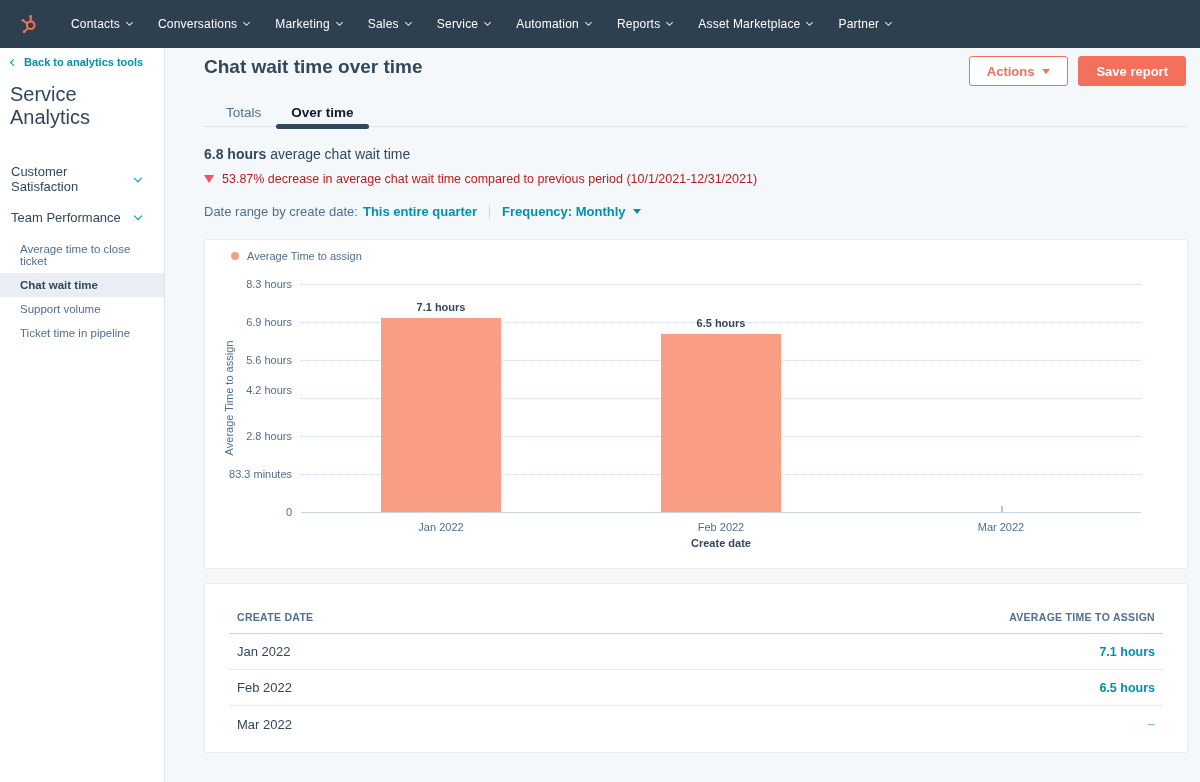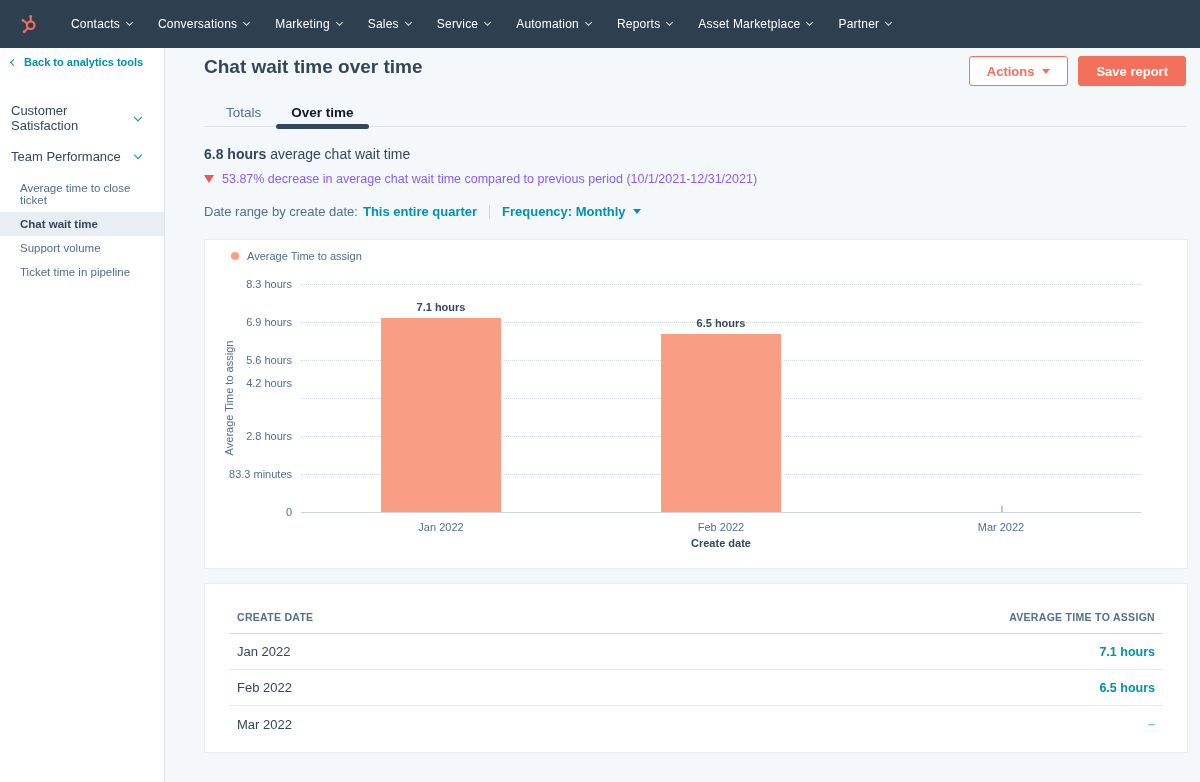--- a/index.html
+++ b/index.html
@@ -56,21 +56,21 @@
     cursor:pointer; position:relative; }
   .tab.active { color:#0f172a; font-weight:600; }
   .tab.active::after { content:""; position:absolute; left:0; right:0; bottom:-3px;
     height:5px; border-radius:2.5px; background:#33475b; }
   .tabs-divider { height:1px; background:#dfe3eb; margin:0 14px 0 16px; position:relative; z-index:1; }
 
   .summary { margin:19px 14px 0 16px; }
   .summary-line1 { font-size:14px; color:#33475b; }
   .summary-value { font-weight:700; }
   .summary-line2 { margin-top:10px; display:flex; align-items:center; gap:8px;
-    font-size:12.5px; color:#8b5cf6; }
+    font-size:12.5px; color:#b91c1c; }
   .tri-down { width:0; height:0; border-left:5px solid transparent;
     border-right:5px solid transparent; border-top:8px solid #f2545b; }
 
   .filters { margin:18px 14px 0 16px; font-size:13px; color:#506e91;
     display:flex; align-items:center; }
   .filter-link { color:#0091ae; font-weight:600; cursor:pointer; margin-left:5px; }
   .filter-sep { width:1px; height:14px; background:#cbd6e2; margin:0 12px; }
   .freq { color:#0091ae; font-weight:600; cursor:pointer; display:flex; align-items:center; }
   .freq .caret-down { margin-left:7px; }
 
@@ -157,20 +157,21 @@
         <i class="chev chev-down"></i>
       </div>
     </div>
 </div>
 
 <div class="sidebar">
   <div class="back-link">
     <i class="chev chev-left"></i>
     <span>Back to analytics tools</span>
   </div>
+  <div class="side-title">Service Analytics</div>
   <div class="side-sections" id="side-sections">
       <div class="side-section">
         <span>Customer Satisfaction</span>
         <i class="chev chev-down"></i>
       </div>
       <div class="side-section">
         <span>Team Performance</span>
         <i class="chev chev-down"></i>
       </div>
       <ul class="side-sub">
@@ -235,21 +236,21 @@
     <div id="chart-area" style="position:absolute; inset:0;">
       <div class="y-axis-title" style="left:24px; top:158px;">Average Time to assign</div>
       <div class="x-axis-title" id="x-axis-title" style="left: 96px; width: 840px; top: 297px;">Create date</div>
     <div class="gridline" style="left: 96px; width: 840px; top: 44px;"></div>
         <div class="ytick" style="left: 0px; width: 87px; top: 38px;">8.3 hours</div>
         <div class="gridline" style="left: 96px; width: 840px; top: 82px;"></div>
         <div class="ytick" style="left: 0px; width: 87px; top: 76px;">6.9 hours</div>
         <div class="gridline" style="left: 96px; width: 840px; top: 120px;"></div>
         <div class="ytick" style="left: 0px; width: 87px; top: 114px;">5.6 hours</div>
         <div class="gridline" style="left: 96px; width: 840px; top: 158px;"></div>
-        <div class="ytick" style="left: 0px; width: 87px; top: 137px;">4.2 hours</div>
+        <div class="ytick" style="left: 0px; width: 87px; top: 144px;">4.2 hours</div>
         <div class="gridline" style="left: 96px; width: 840px; top: 196px;"></div>
         <div class="ytick" style="left: 0px; width: 87px; top: 190px;">2.8 hours</div>
         <div class="gridline" style="left: 96px; width: 840px; top: 234px;"></div>
         <div class="ytick" style="left: 0px; width: 87px; top: 228px;">83.3 minutes</div>
         <div class="axis-line" style="left: 96px; width: 840px; top: 272px;"></div>
         <div class="ytick" style="left: 0px; width: 87px; top: 266px;">0</div>
         <div class="bar" style="left: 176px; width: 120px; top: 77.5495px; height: 194.45px; background: rgb(249, 158, 133);"></div>
         <div class="bar-label" style="left: 176px; width: 120px; top: 60.5495px;">7.1 hours</div>
         <div class="xtick" style="left: 176px; width: 120px; top: 281px;">Jan 2022</div>
         <div class="bar" style="left: 456px; width: 120px; top: 93.982px; height: 178.018px; background: rgb(249, 158, 133);"></div>

